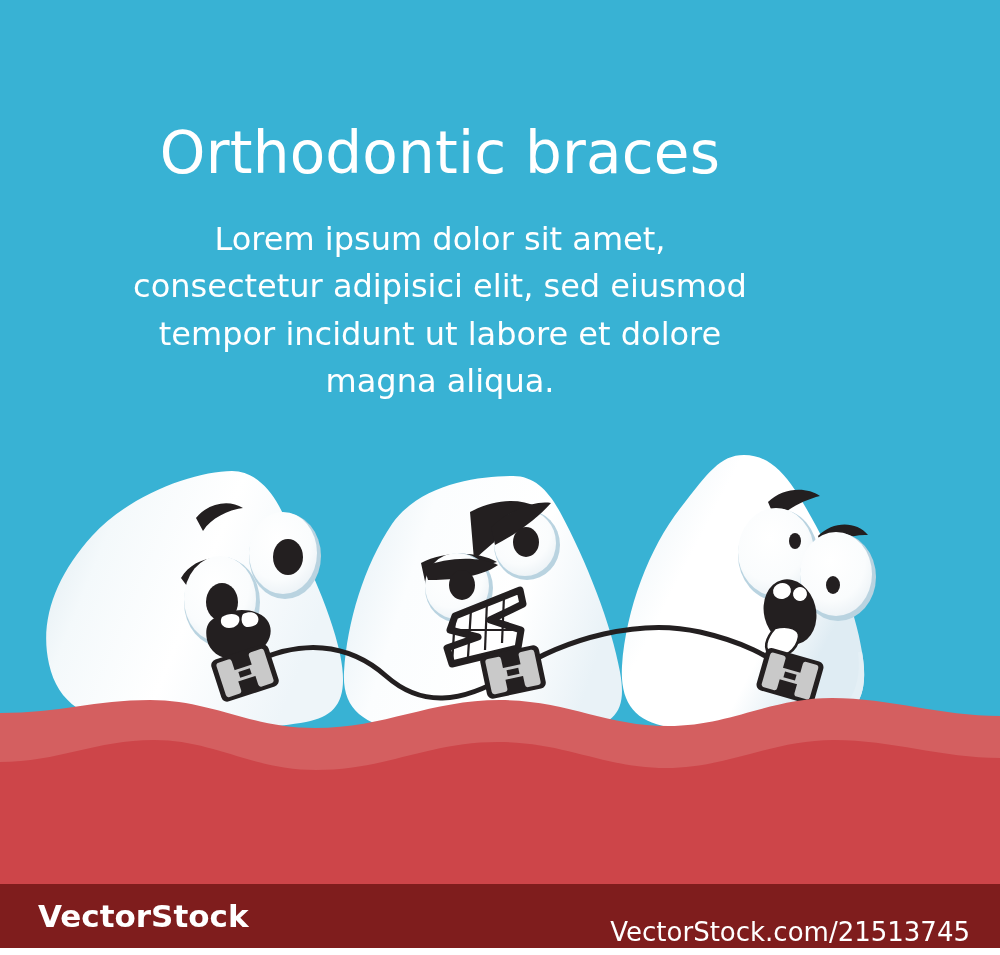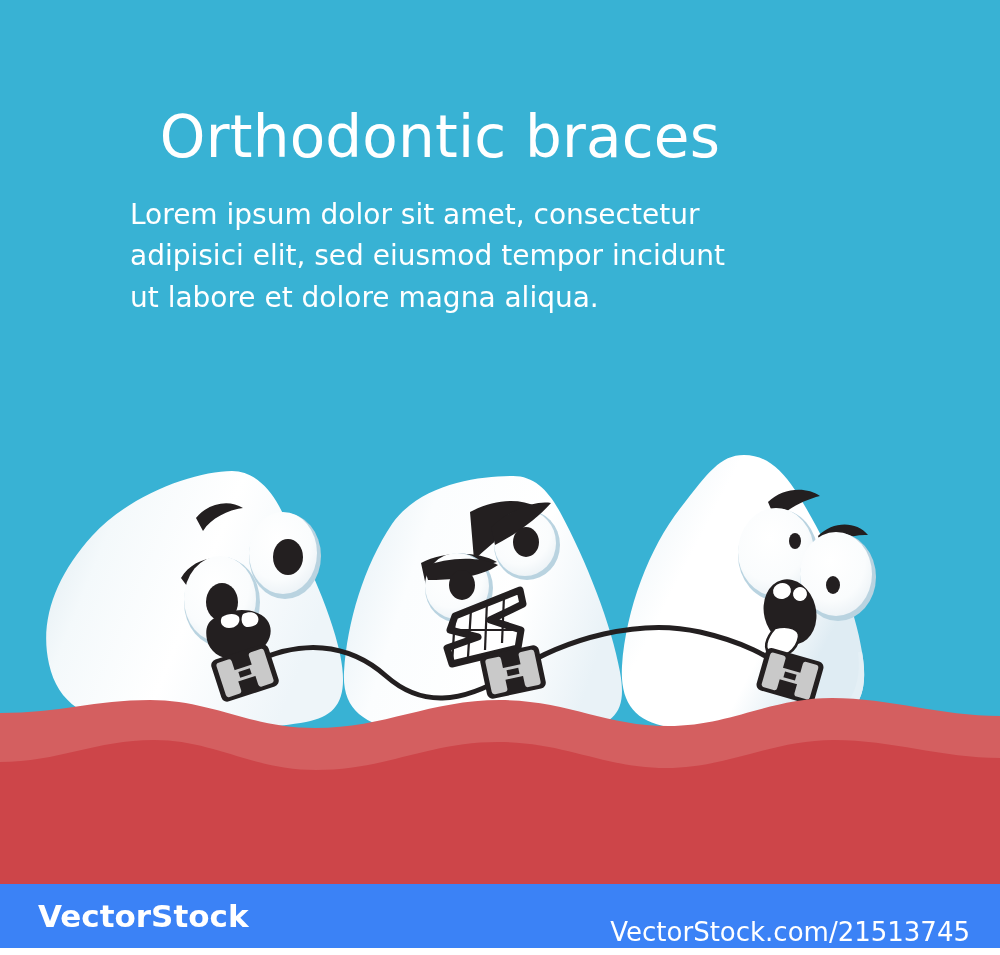--- a/index.html
+++ b/index.html
@@ -31,53 +31,53 @@
     position: absolute;
     left: 0;
     top: 0;
     width: 1000px;
     height: 884px;
     display: block;
   }
   #text-block {
     position: absolute;
     left: 0;
-    top: 0;
+    top: 16px;
     width: 880px;
     text-align: center;
     pointer-events: none;
   }
   #poster-title {
     margin: 0;
     padding: 108px 0 0 0;
     font-family: "DejaVu Sans", sans-serif;
     font-weight: 400;
     font-size: 58px;
     line-height: 1.0;
     letter-spacing: 0.2px;
     color: #ffffff;
   }
   #poster-body {
-    margin: 6px auto;
+    margin: 12px auto;
     padding: 22px 0 0 0;
     width: 620px;
     font-family: "DejaVu Sans", sans-serif;
     font-weight: 400;
-    font-size: 28px;
+    font-size: 32px;
     line-height: 1.48;
     color: #ffffff;
-    text-align: left;
+    text-align: center;
   }
   #footer-bar {
     position: absolute;
     left: 0;
     top: 884px;
     width: 1000px;
     height: 64px;
-    background: #3b82f6;
+    background: #7f1d1d;
   }
   #footer-brand {
     position: absolute;
     left: 38px;
     top: 50%;
     transform: translateY(-50%);
     font-family: "DejaVu Sans", sans-serif;
     font-weight: 700;
     font-size: 31px;
     color: #ffffff;

